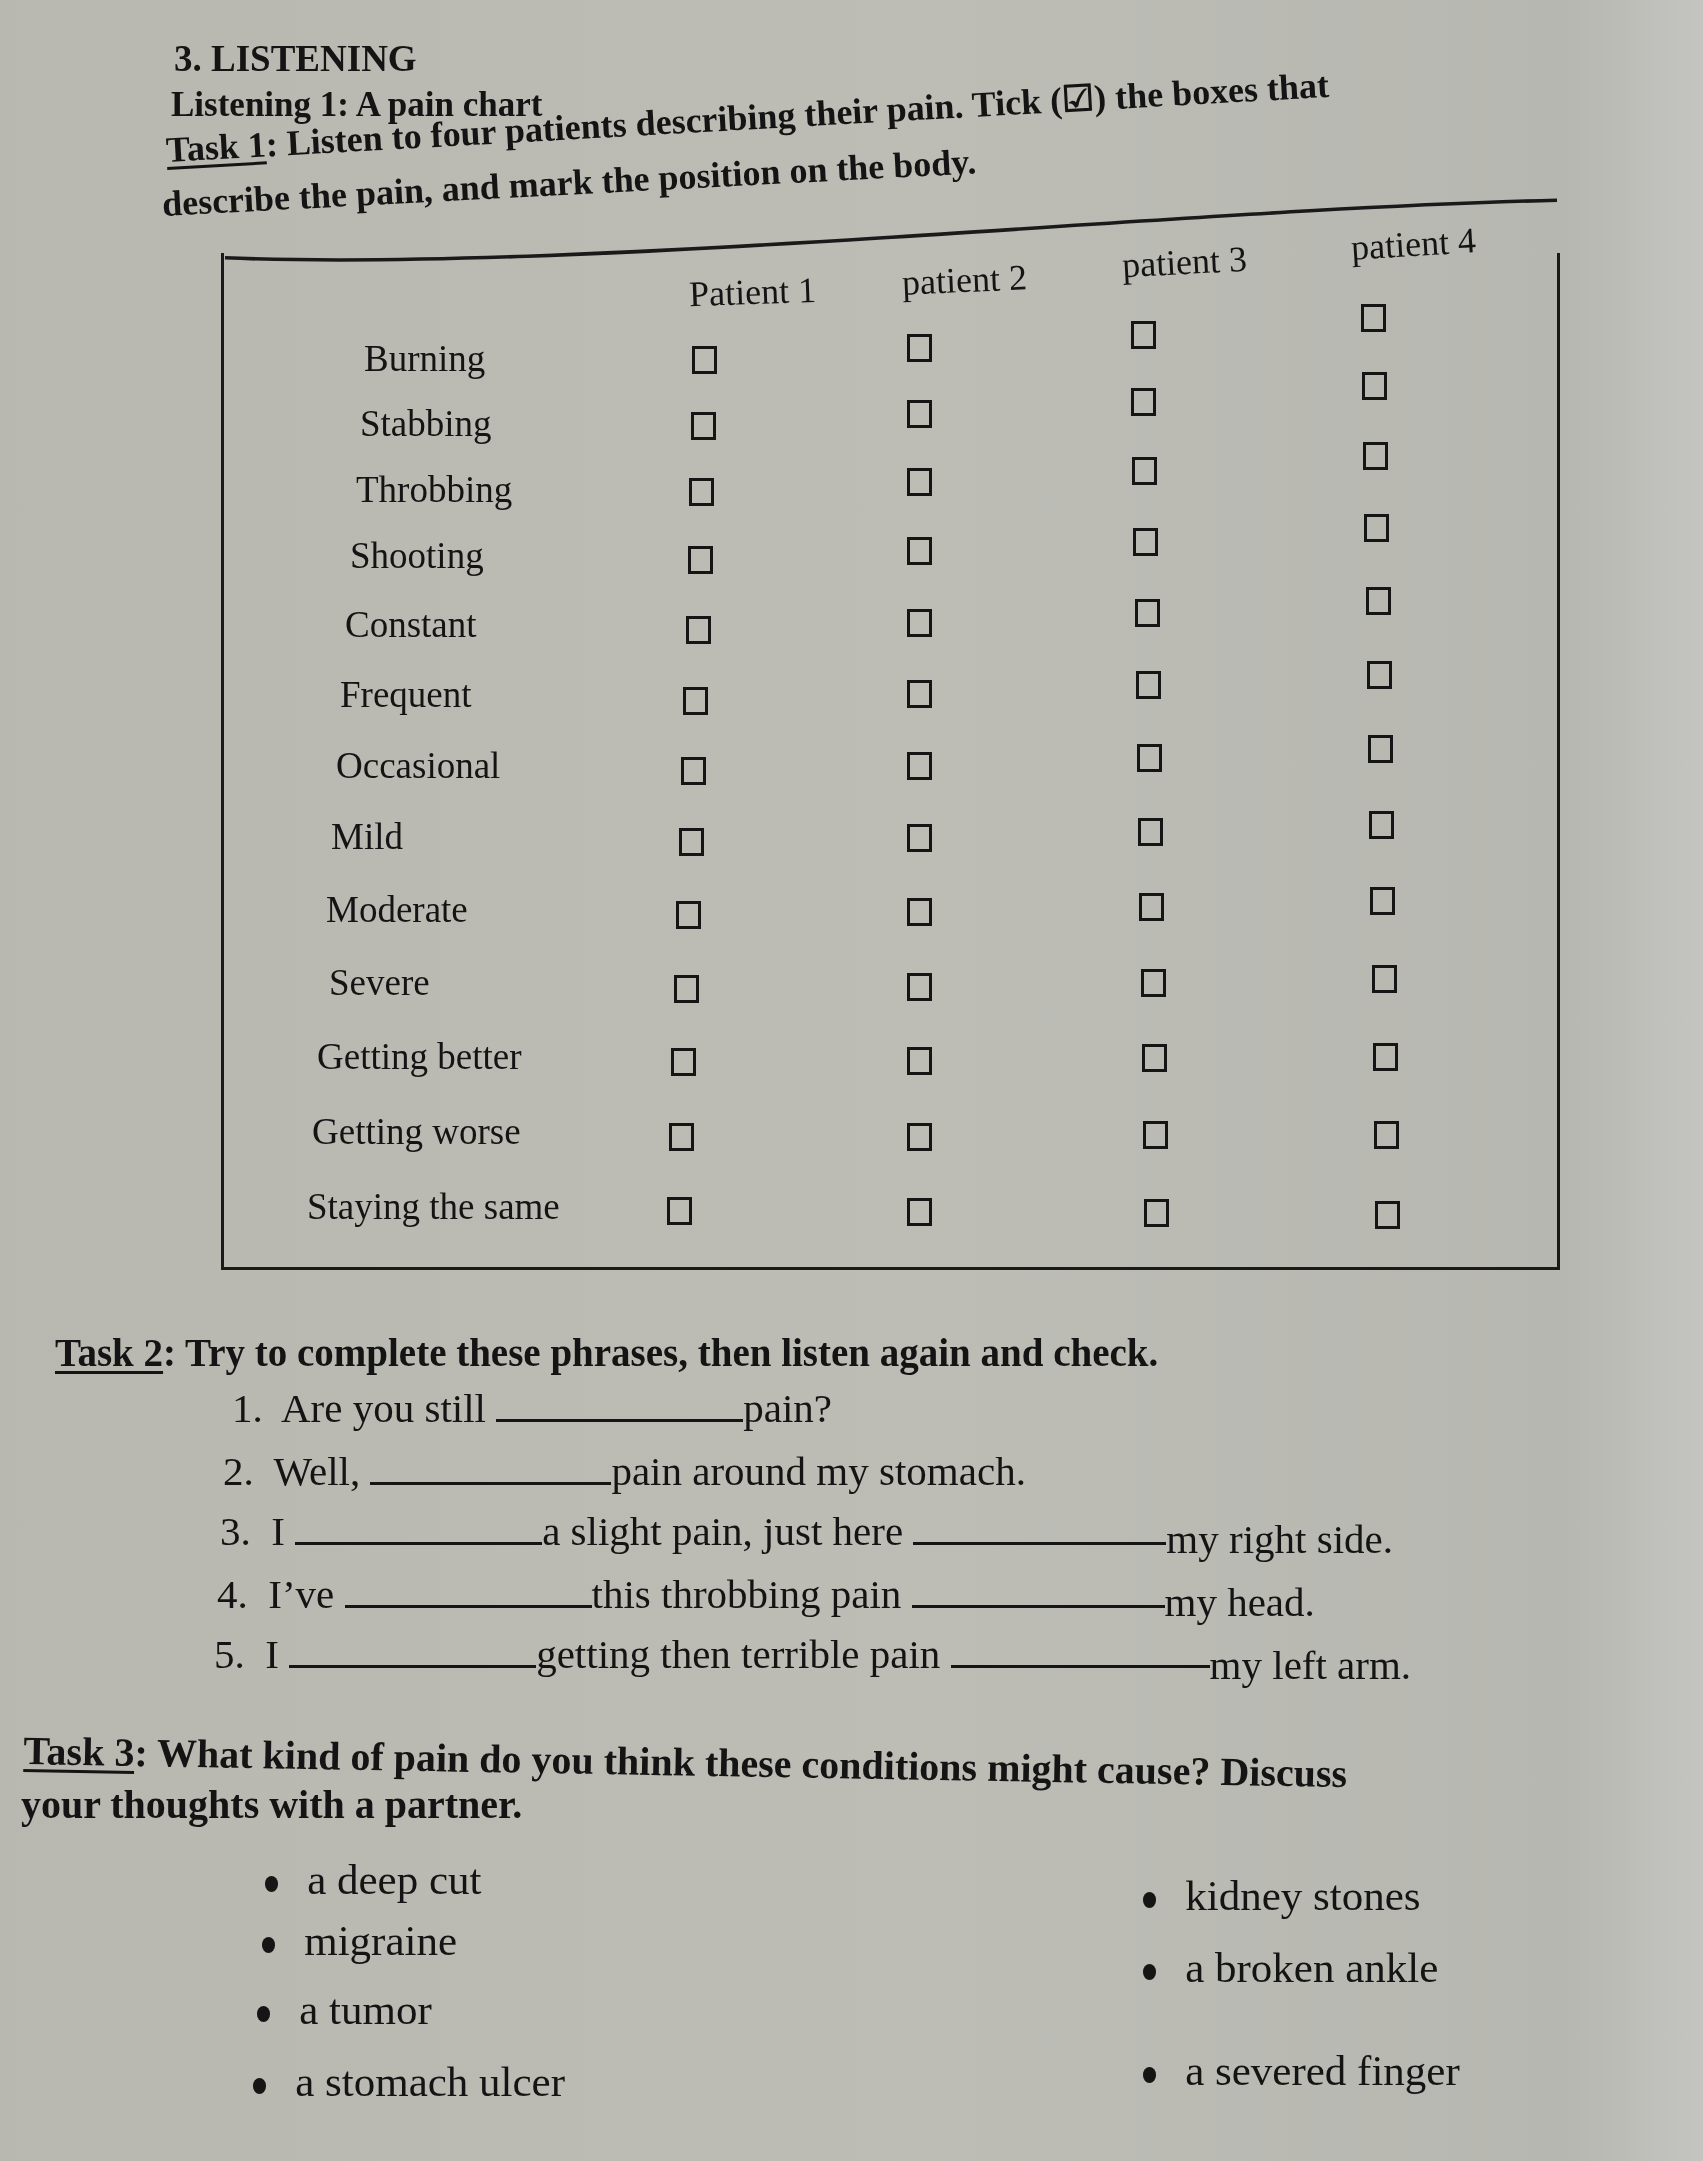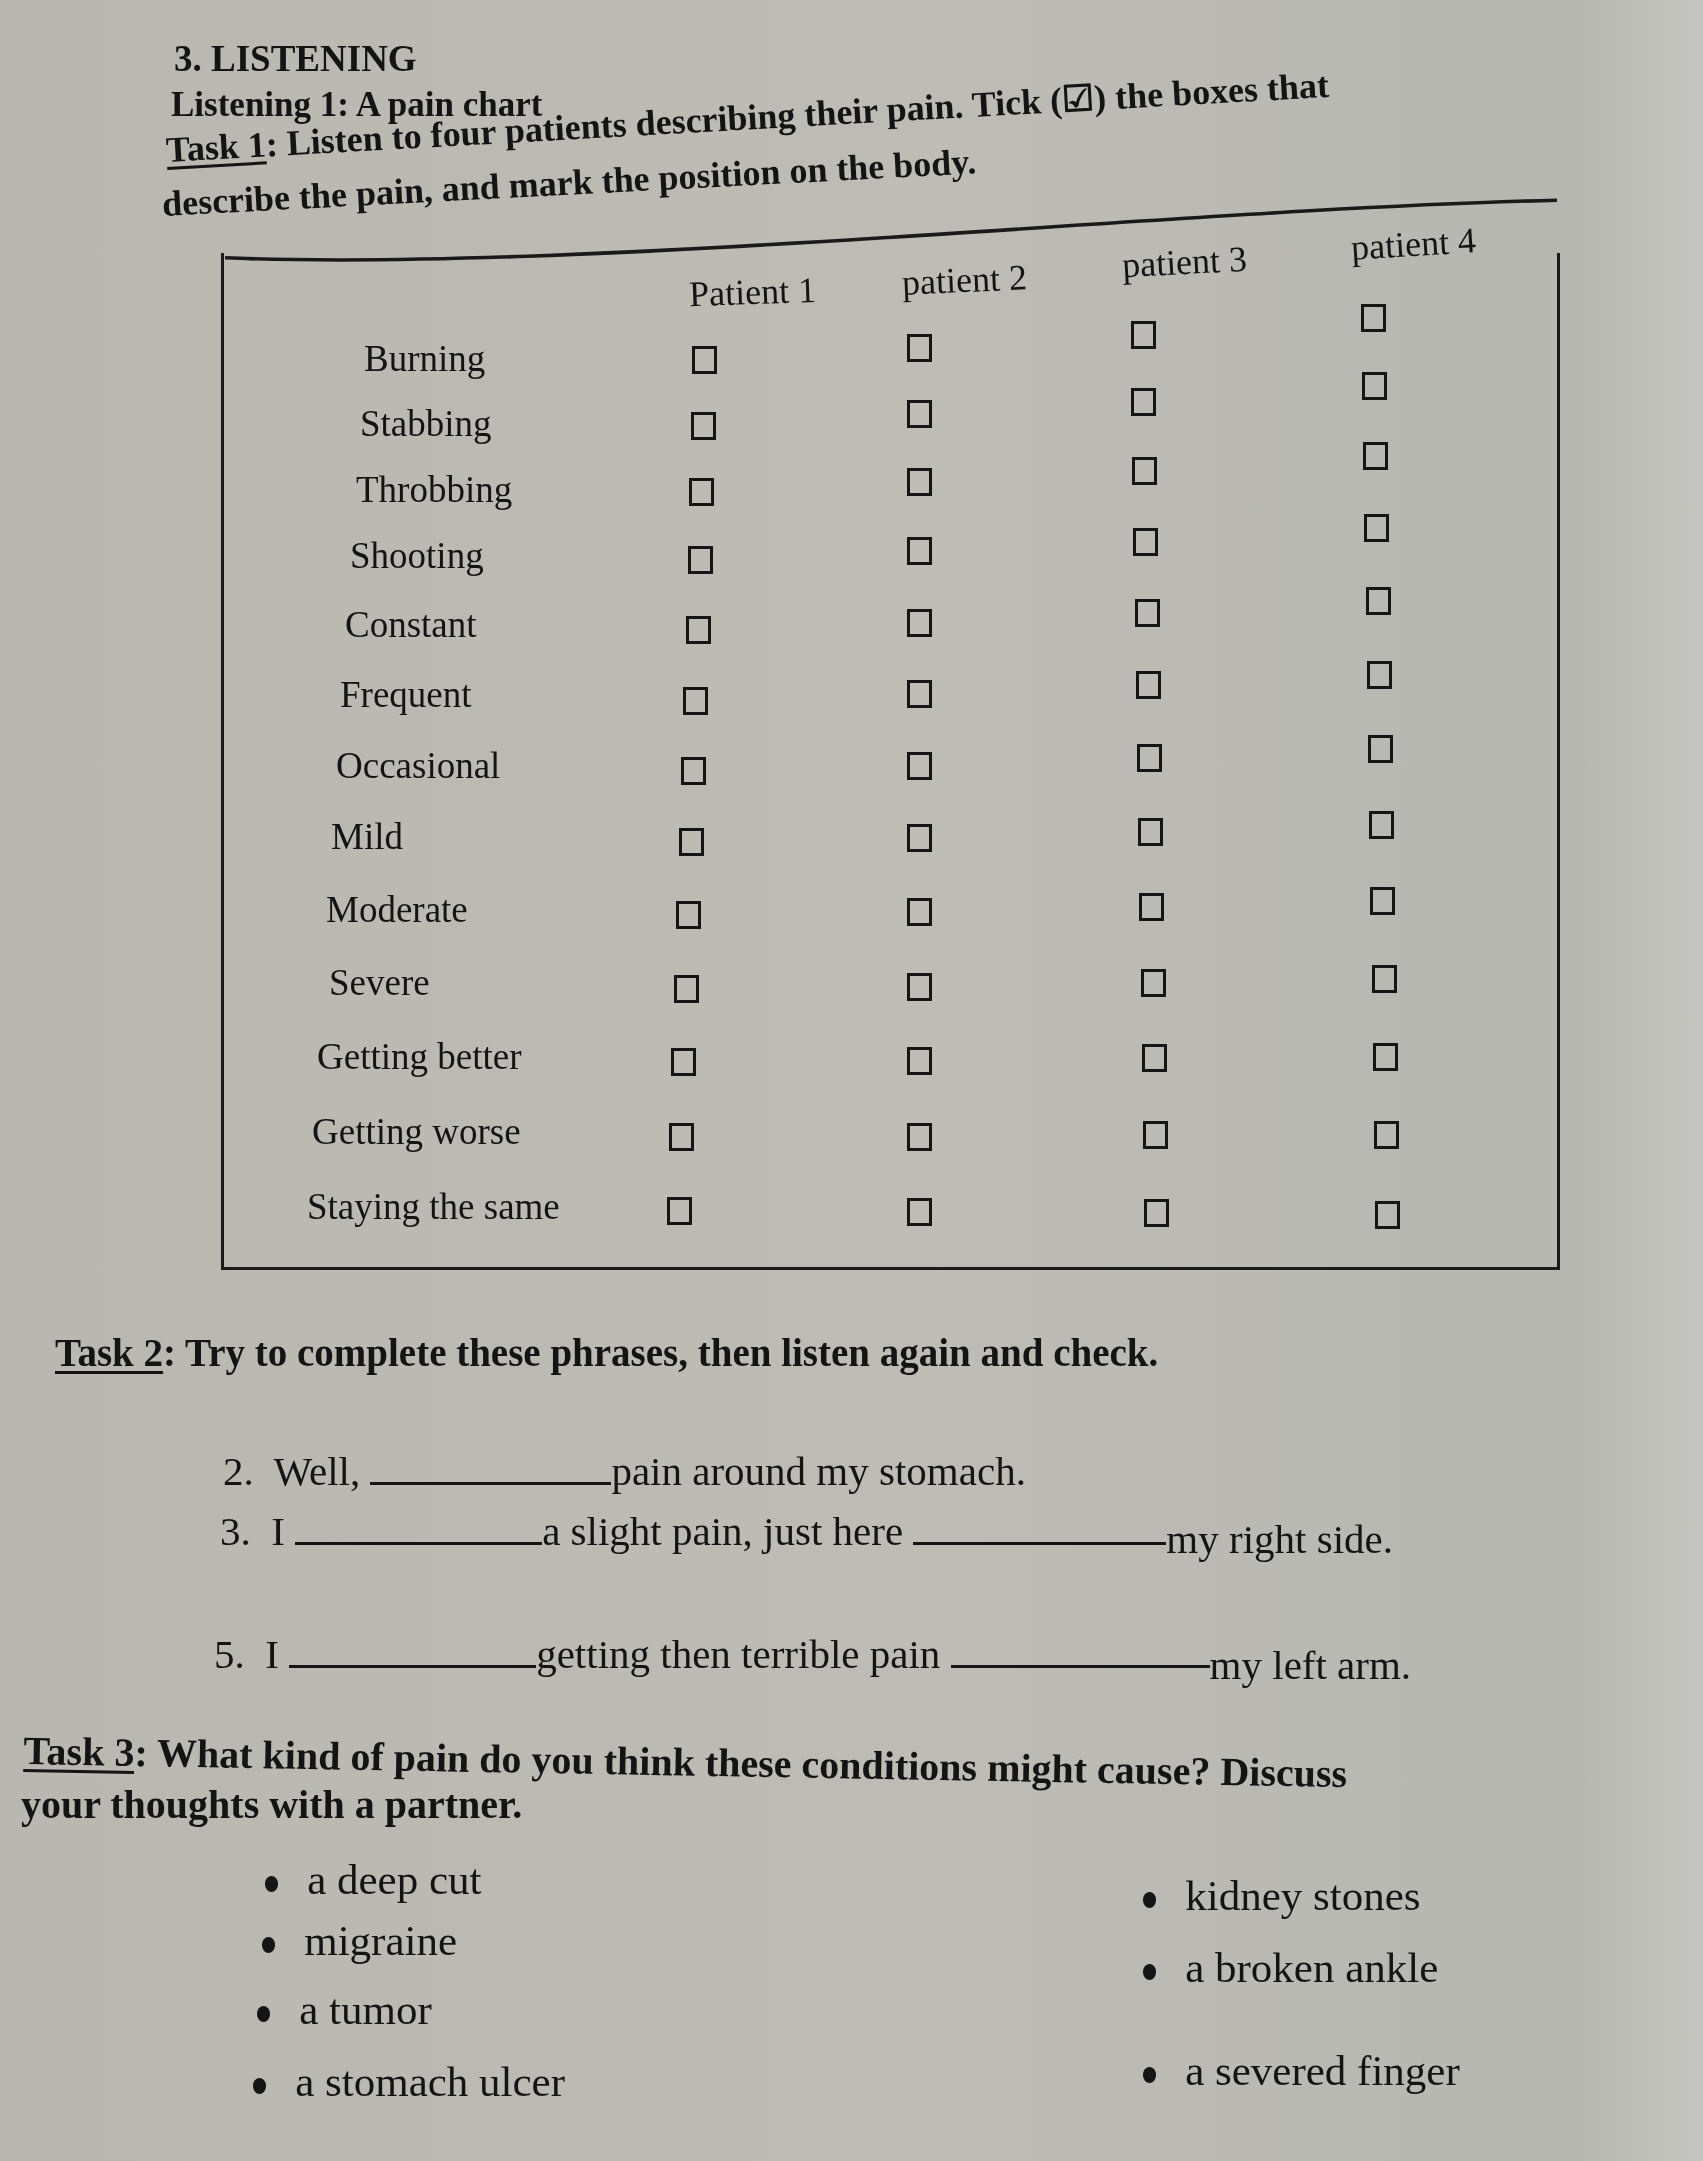--- a/index.html
+++ b/index.html
@@ -141,28 +141,37 @@
     <div class="cbox" style="left:1372px;top:965px;"></div>
     <div class="cbox" style="left:1373px;top:1043px;"></div>
     <div class="cbox" style="left:1374px;top:1121px;"></div>
     <div class="cbox" style="left:1375px;top:1201px;"></div>
   </div>
 
   <div class="abs bold task2">
     <span class="u">Task 2</span><span>: Try to complete these phrases, then listen again and check.</span>
   </div>
 
+  <div class="abs phrase" style="left:232px;top:1384px;">
+    <span>1.</span>&nbsp; <span>Are you still</span>
+    <span class="blank" style="width:247px;"></span><span>pain?</span>
+  </div>
   <div class="abs phrase" style="left:223px;top:1447px;">
     <span>2.</span>&nbsp; <span>Well,</span>
     <span class="blank" style="width:241px;"></span><span>pain around my stomach.</span>
   </div>
   <div class="abs phrase" style="left:220px;top:1507px;">
     <span>3.</span>&nbsp; <span>I</span>
     <span class="blank" style="width:247px;"></span><span>a slight pain, just here</span>
     <span class="blank" style="width:253px;margin-top:18px;"></span><span style="position:relative;top:8.4px;">my right side.</span>
+  </div>
+  <div class="abs phrase" style="left:217px;top:1570px;">
+    <span>4.</span>&nbsp; <span>I’ve</span>
+    <span class="blank" style="width:247px;"></span><span>this throbbing pain</span>
+    <span class="blank" style="width:253px;"></span><span style="position:relative;top:8.4px;">my head.</span>
   </div>
   <div class="abs phrase" style="left:214px;top:1630px;">
     <span>5.</span>&nbsp; <span>I</span>
     <span class="blank" style="width:247px;"></span><span>getting then terrible pain</span>
     <span class="blank" style="width:259px;"></span><span style="position:relative;top:10.8px;">my left arm.</span>
   </div>
 
   <div class="abs bold task3a">
     <span class="u">Task 3</span><span>: What kind of pain do you think these conditions might cause? Discuss</span>
   </div>

